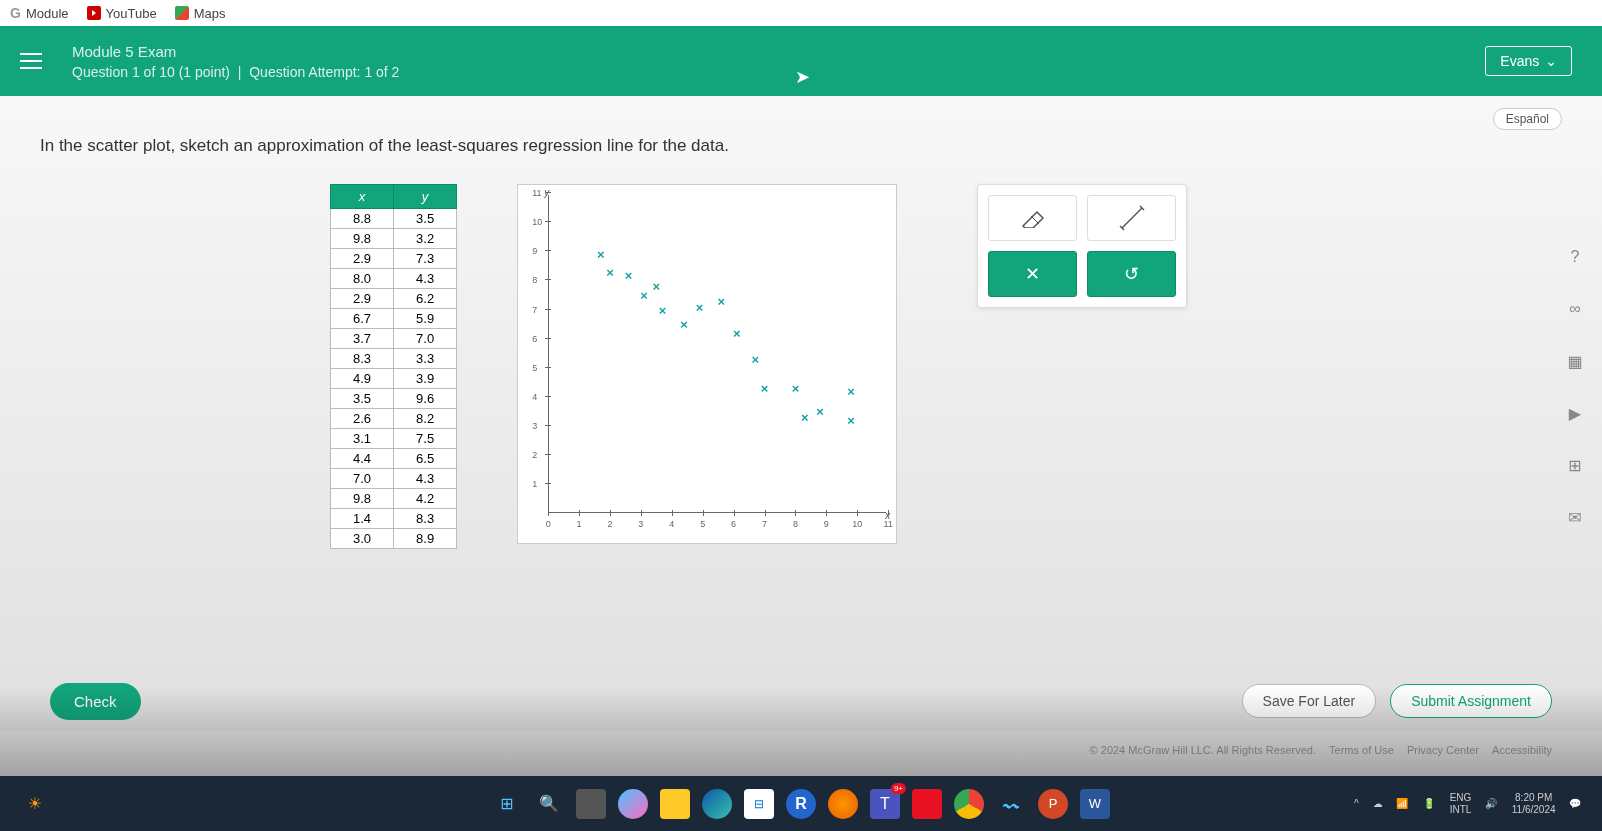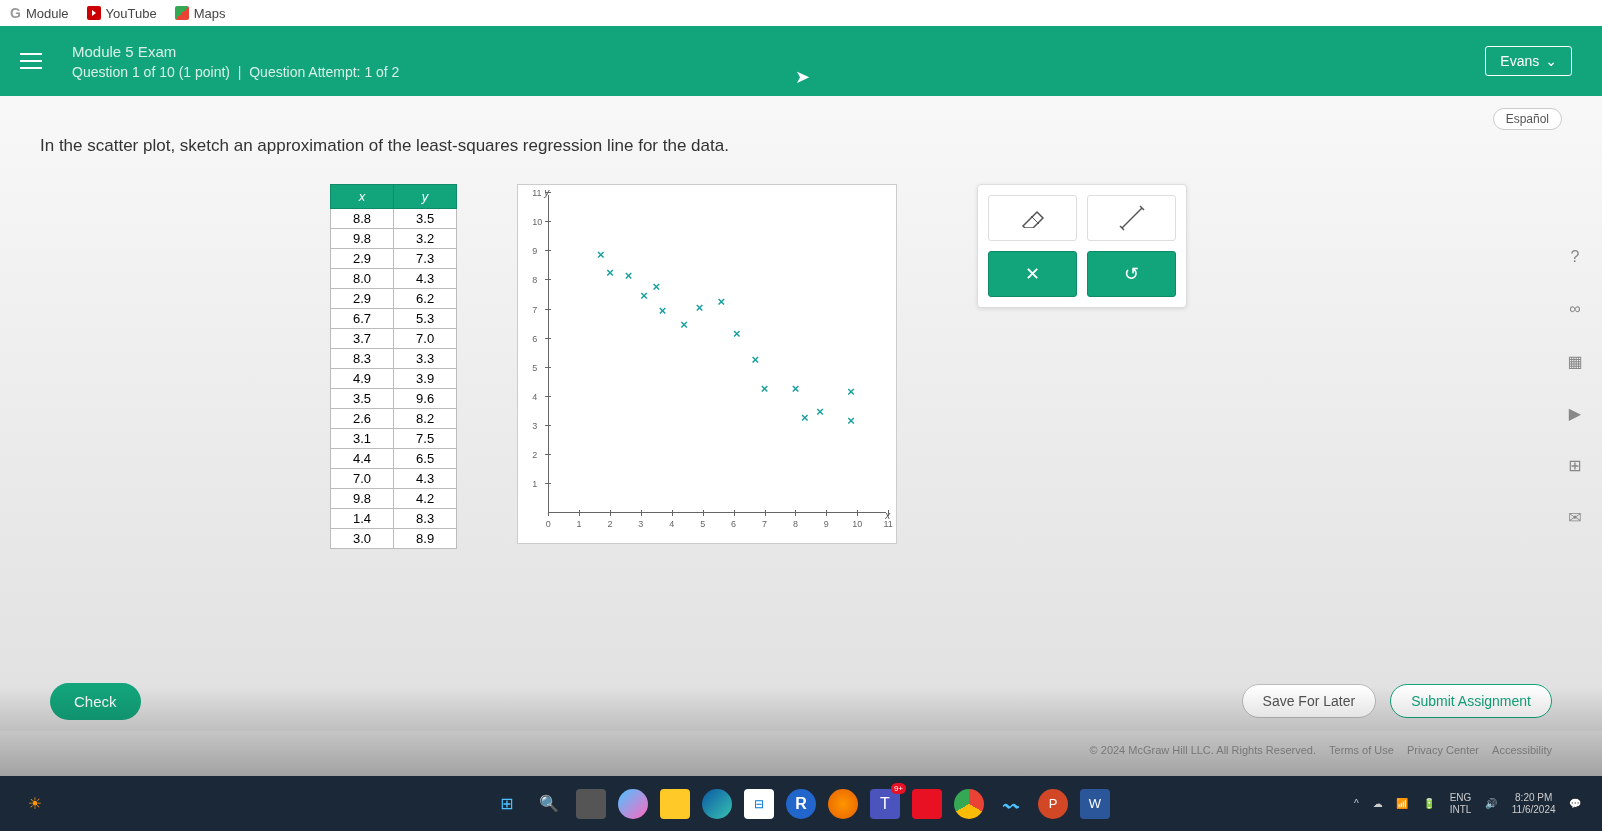--- a/index.html
+++ b/index.html
@@ -148,21 +148,21 @@
           <tr>
             <td>8.0</td>
             <td>4.3</td>
           </tr>
           <tr>
             <td>2.9</td>
             <td>6.2</td>
           </tr>
           <tr>
             <td>6.7</td>
-            <td>5.3</td>
+            <td>5.9</td>
           </tr>
           <tr>
             <td>3.7</td>
             <td>7.0</td>
           </tr>
           <tr>
             <td>8.3</td>
             <td>3.3</td>
           </tr>
           <tr>

